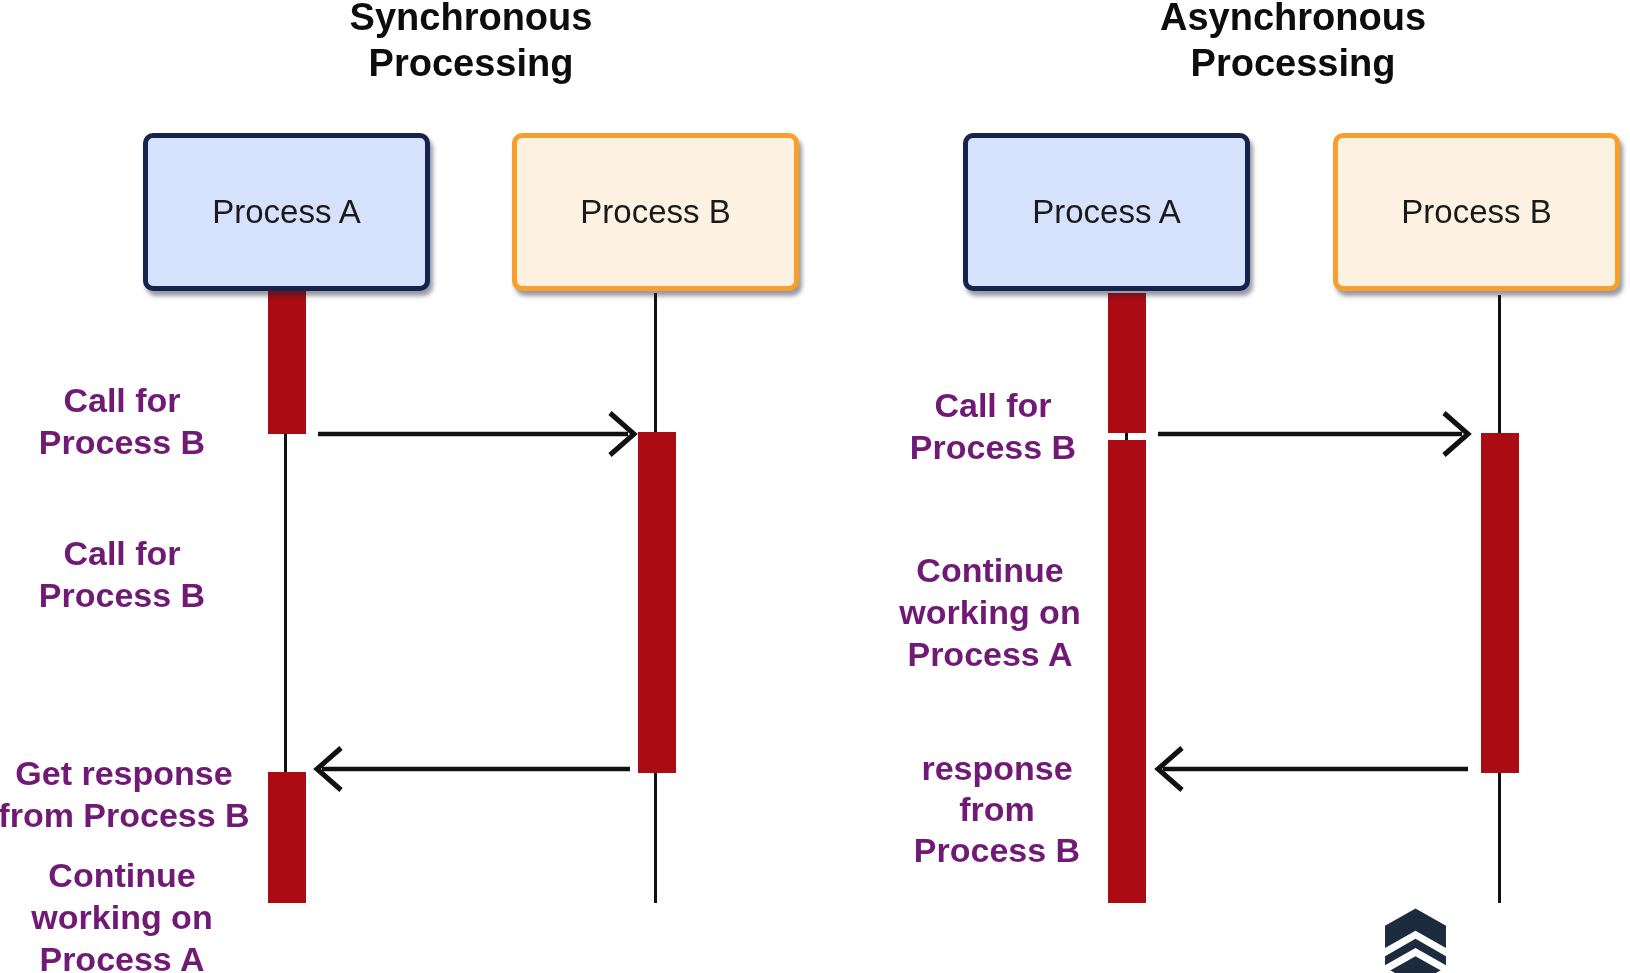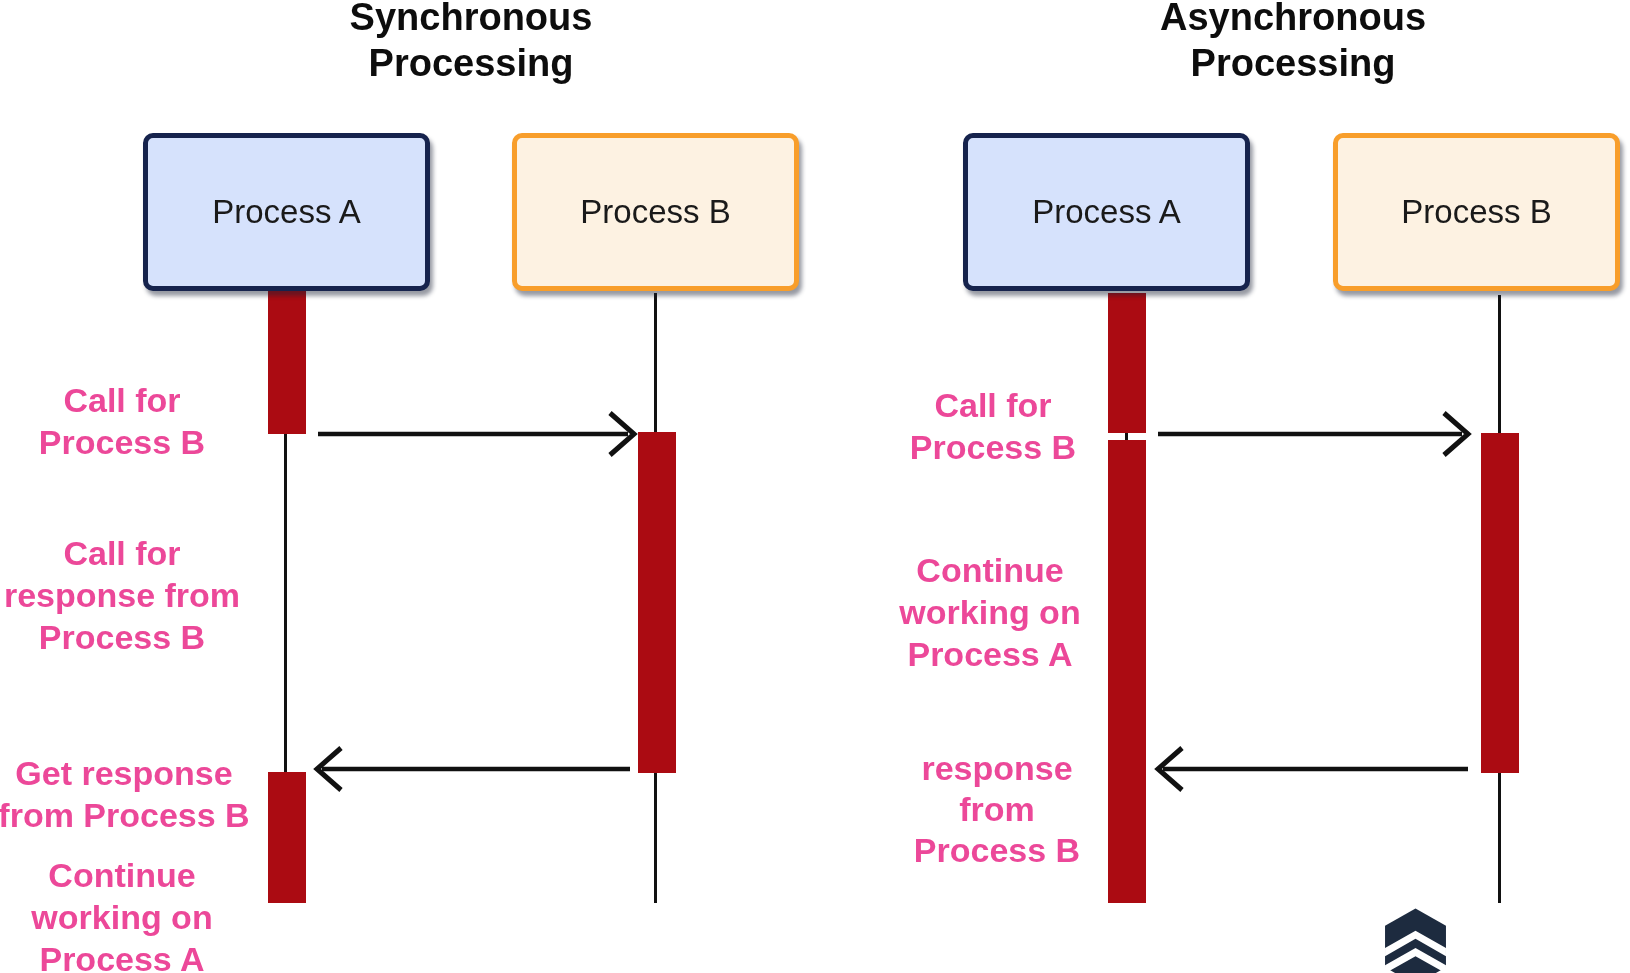--- a/index.html
+++ b/index.html
@@ -20,21 +20,21 @@
     font-size:33px; font-weight:normal; color:#1a1a1a;
     box-shadow:3px 5px 4px rgba(25,30,50,0.45);
   }
   .box-a { background:#d6e2fc; border-color:#16234d; }
   .box-b { background:#fdf2e2; border-color:#f89e2b; }
   .lifeline { position:absolute; width:3px; background:#111111; }
   .bar { position:absolute; width:38px; background:#ab0b12; }
   .note {
     position:absolute; transform:translateX(-50%);
     text-align:center; font-weight:bold; font-size:34px; line-height:42px;
-    color:#ec4899; white-space:nowrap;
+    color:#701a75; white-space:nowrap;
   }
   .note--tight { line-height:41px; }
   .arrow-layer { position:absolute; left:0; top:0; pointer-events:none; }
   .logo-mark { position:absolute; left:1383px; top:908px; }
   .logo-word {
     position:absolute; left:1462px; top:914px;
     font-size:46px; line-height:52px; font-weight:bold;
     color:#1d2b3f; letter-spacing:1px; white-space:nowrap;
   }
 </style>
@@ -61,21 +61,20 @@
   <div class="pbox box-b" style="left:512px; top:133px;">
     <span>Process B</span>
   </div>
 
   <div class="note" style="left:122px; top:379px;">
     <div>Call for</div>
     <div>Process B</div>
   </div>
   <div class="note" style="left:122px; top:532px;">
     <div>Call for</div>
-    <div>response from</div>
     <div>Process B</div>
   </div>
   <div class="note" style="left:124px; top:752px;">
     <div>Get response</div>
     <div>from Process B</div>
   </div>
   <div class="note" style="left:122px; top:854px;">
     <div>Continue</div>
     <div>working on</div>
     <div>Process A</div>

